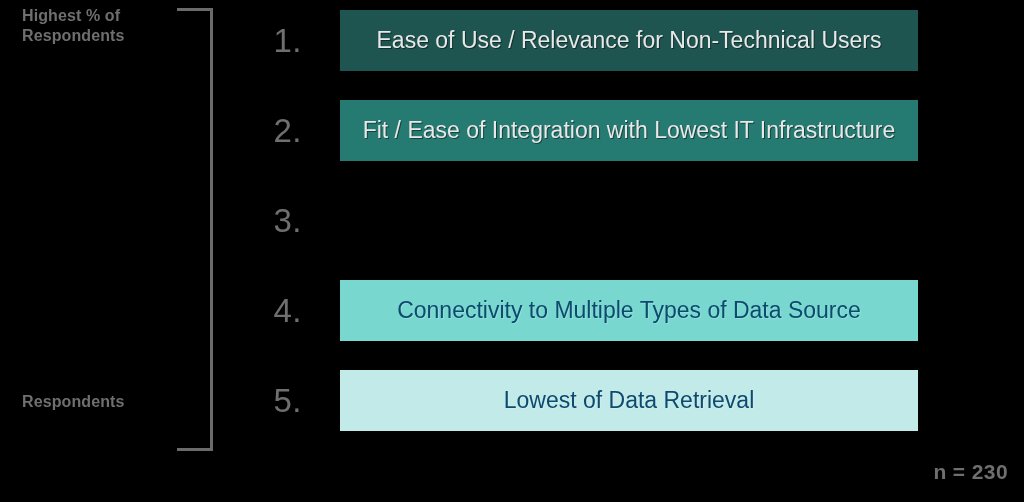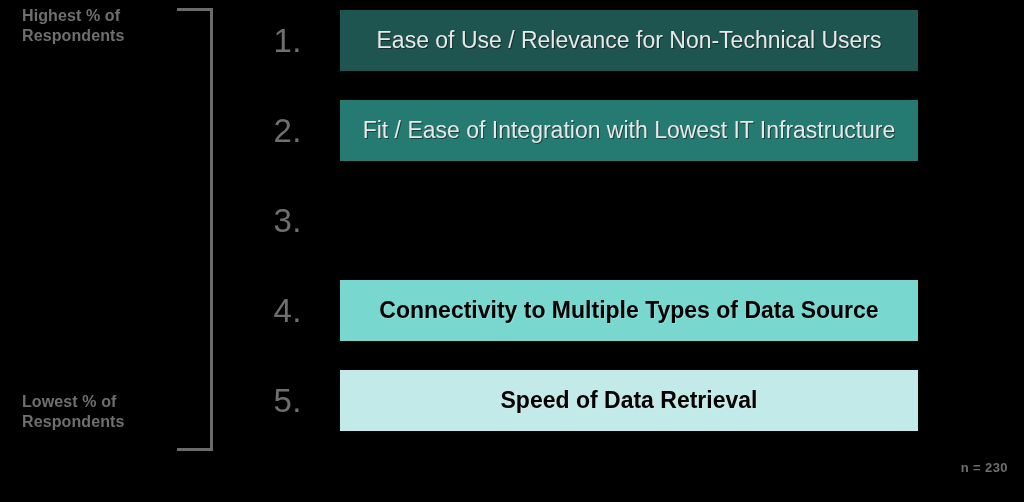--- a/index.html
+++ b/index.html
@@ -96,48 +96,47 @@
     padding: 0 10px;
   }
   
   .bar.light .bar-label {
     color: #e8e8e8;
     font-weight: normal;
     text-shadow: 1px 1px 0 rgba(0,0,0,0.45);
   }
   
   .bar.dark .bar-label {
-    color: #000000;
-    font-weight: bold;
+    color: #0c4a6e;
+    font-weight: normal;
     text-shadow: 1px 1px 0 rgba(255,255,255,0.18);
   }
 
   
   .footnote {
     position: absolute;
     right: 16px;
     top: 460px;
     color: #6f6f6f;
-    font-size: 13px;
+    font-size: 21px;
     font-weight: bold;
     letter-spacing: 0.4px;
   }
 </style>
 </head>
 <body>
 
 <div class="stage">
 
   <div class="axis-caption top">
     <div>Highest  % of</div>
     <div>Respondents</div>
   </div>
 
   <div class="axis-caption bottom">
-    <div>Lowest % of</div>
     <div>Respondents</div>
   </div>
 
   <div class="bracket"></div>
 
   <div class="rows" id="rows-container">
       <div class="row" style="top: 10px;">
         <div class="rank">1.</div>
         <div class="bar light" style="background: rgb(30, 85, 80);">
           <div class="bar-label">Ease of Use / Relevance for Non-Technical Users</div>
@@ -154,20 +153,20 @@
       </div>
       <div class="row" style="top: 280px;">
         <div class="rank">4.</div>
         <div class="bar dark" style="background: rgb(120, 216, 208);">
           <div class="bar-label">Connectivity to Multiple Types of Data Source</div>
         </div>
       </div>
       <div class="row" style="top: 370px;">
         <div class="rank">5.</div>
         <div class="bar dark" style="background: rgb(194, 234, 232);">
-          <div class="bar-label">Speed of Data Retrieval</div>
+          <div class="bar-label">Lowest of Data Retrieval</div>
         </div>
       </div>
     </div>
 
   <div class="footnote">n = 230</div>
 
 </div>
 
 </body></html>

